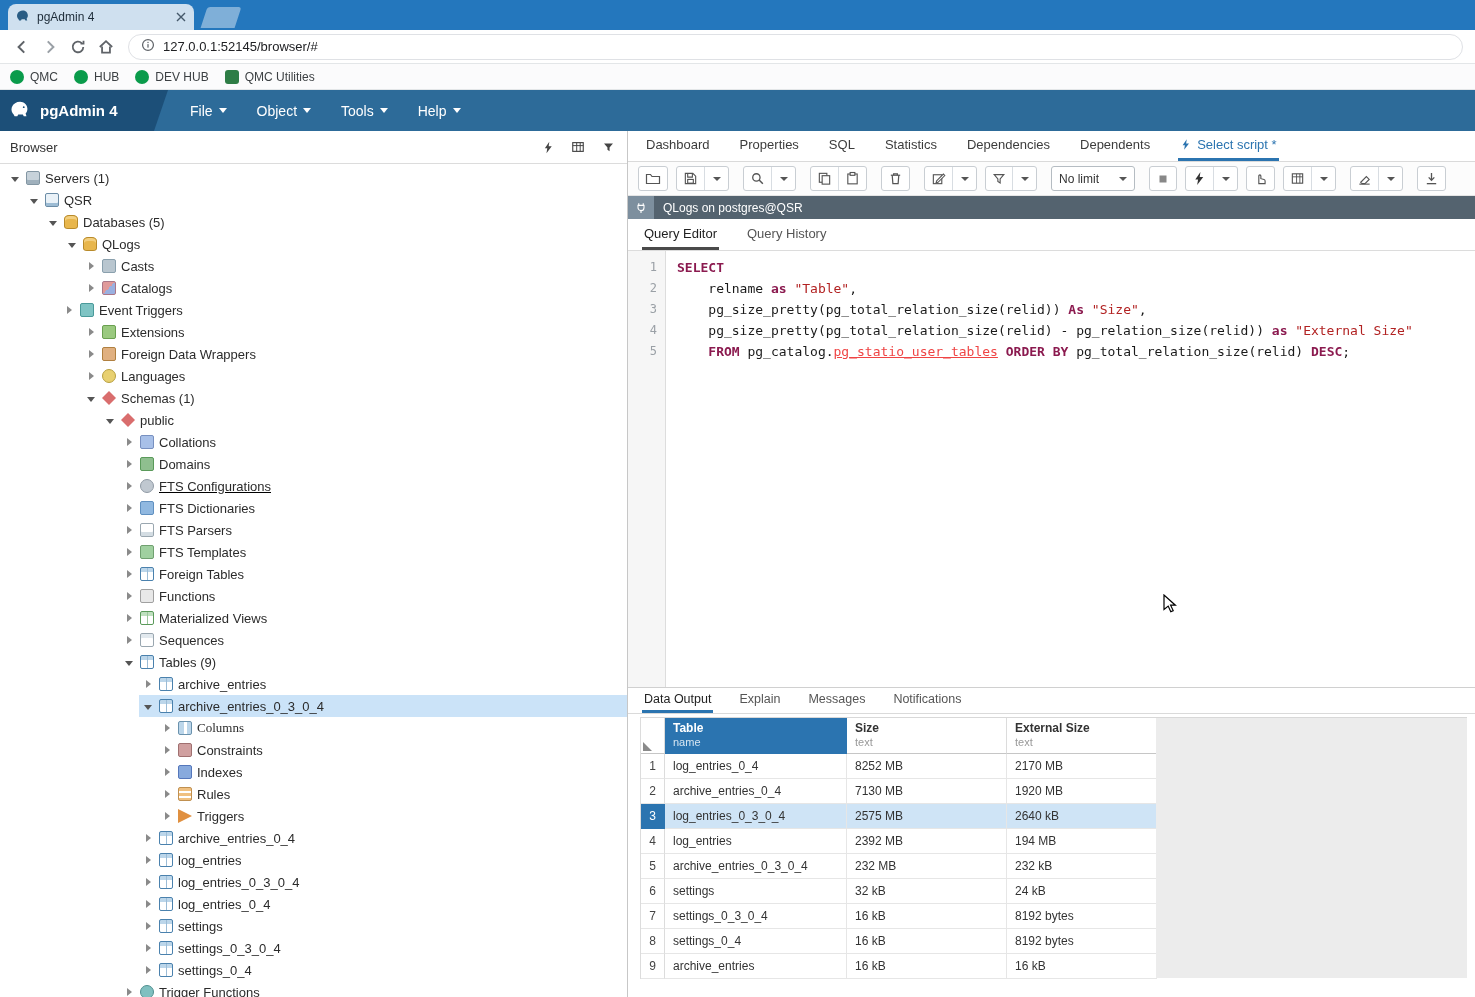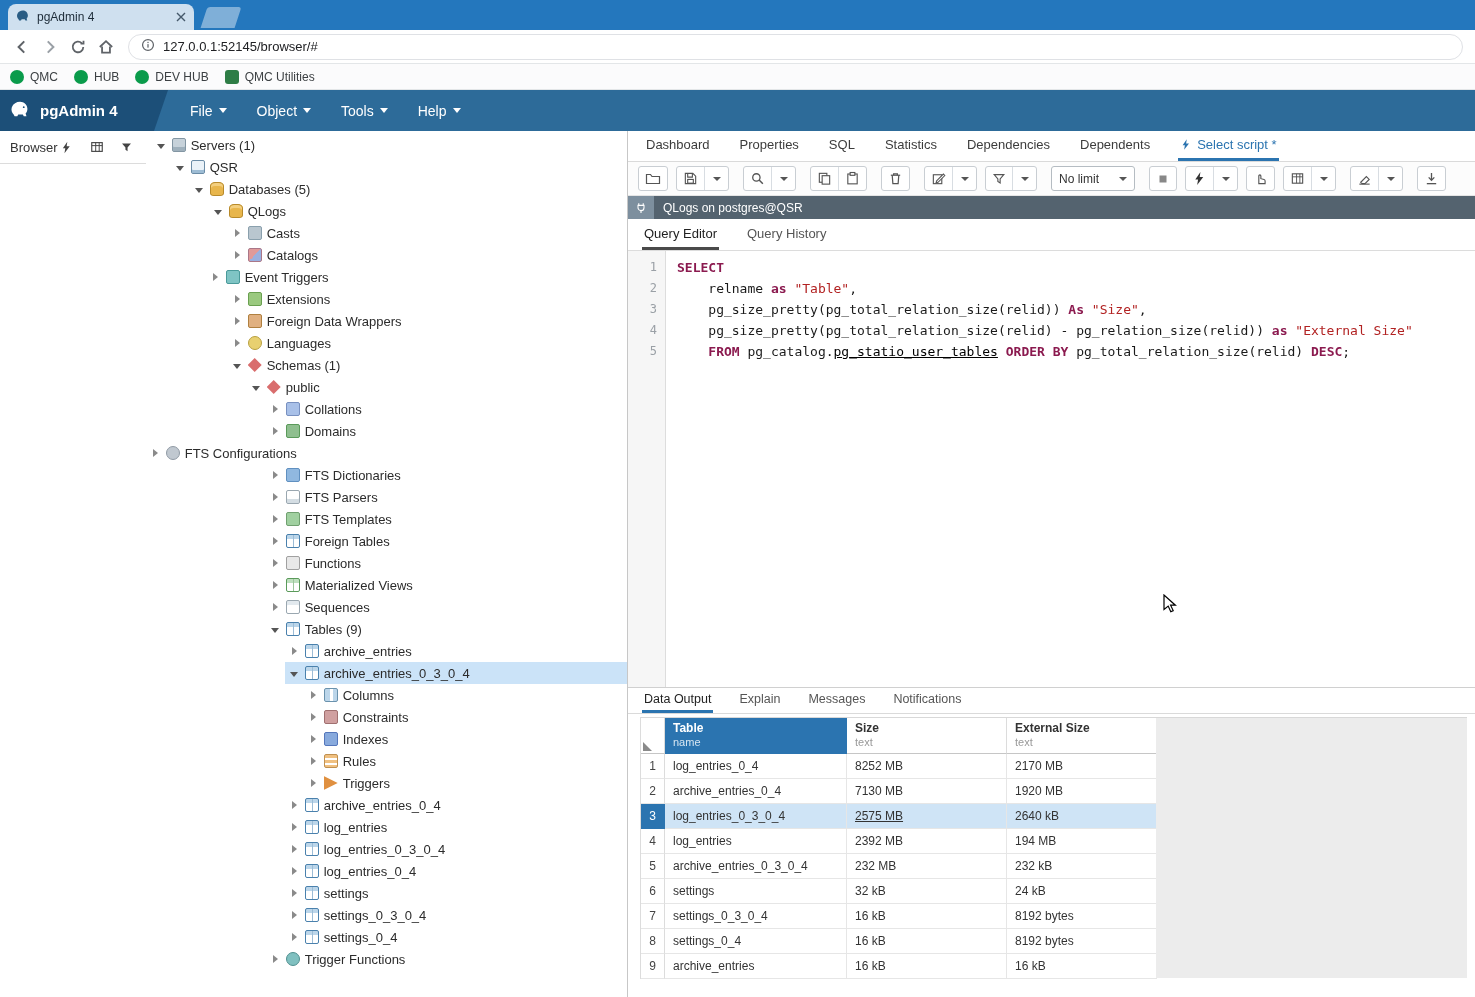--- a/index.html
+++ b/index.html
@@ -29,21 +29,21 @@
   .appheader { height:41px; background:#2d6b99; display:flex; align-items:center; }
   .logo-block { width:168px; height:100%; background:#1c4f78; display:flex; align-items:center; gap:8px; padding-left:10px;
                 clip-path:polygon(0 0,100% 0,calc(100% - 14px) 100%,0 100%); }
   .logo-text { color:#fff; font-size:15px; font-weight:bold; white-space:nowrap; }
   .menu-bar { display:flex; gap:30px; padding-left:22px; }
   .menu { display:flex; align-items:center; gap:6px; color:#fff; font-size:14px; cursor:default; }
   .mcaret { width:0; height:0; border-left:4px solid transparent; border-right:4px solid transparent; border-top:5px solid #fff; }
 
   
   .content { display:flex; height:866px; }
-  .sidebar { width:628px; border-right:1px solid #c7c7c7; display:flex; background:#fff; }
+  .sidebar { width:628px; border-right:1px solid #c7c7c7; display:flex; flex-direction:column; background:#fff; }
   .sidebar-head { height:33px; border-bottom:1px solid #dcdcdc; display:flex; align-items:center; padding:0 10px; }
   .sidebar-title { font-size:13px; color:#333; flex:1; }
   .sbicons { display:flex; gap:12px; align-items:center; }
   .sbicon { width:18px; height:18px; display:flex; align-items:center; justify-content:center; }
   .tree { flex:1; overflow:hidden; padding-top:3px; }
   .trow { height:22px; display:flex; align-items:center; cursor:default; }
   .tin { display:flex; align-items:center; flex:1; height:100%; gap:3px; padding-left:2px; }
   .tin.selected { background:#cbe3f8; }
   .tw { width:15px; height:15px; flex:none; position:relative; }
   .tw.exp::before { content:""; position:absolute; left:3px; top:6px; border-left:4px solid transparent; border-right:4px solid transparent; border-top:5px solid #555; }
@@ -108,21 +108,21 @@
   .etab.active { color:#222; border-bottom-color:#4a4a4a; }
 
   .editor { height:436px; display:flex; font-family:"DejaVu Sans Mono", monospace; font-size:13px; line-height:21px; position:relative; }
   .gutter-bg { position:absolute; left:0; top:0; bottom:0; width:38px; background:#f6f6f6; border-right:1px solid #ddd; }
   .codewrap { position:relative; flex:1; padding-top:6px; }
   .crow { display:flex; }
   .cln { width:38px; flex:none; text-align:right; padding-right:9px; color:#9aa0a6; font-size:12px; }
   .cc { white-space:pre; color:#1a1a1a; padding-left:11px; }
   .tk-kw { color:#8b1a4f; font-weight:bold; }
   .tk-str { color:#b22222; }
-  .tk-link { color:#000000; text-decoration:underline; }
+  .tk-link { color:#ef4444; text-decoration:underline; }
 
   .out-tabs { height:27px; border-top:1px solid #d0d0d0; border-bottom:1px solid #dadada; display:flex; align-items:stretch; padding-left:14px; gap:24px; }
   .otab { font-size:12.5px; color:#555; display:flex; align-items:center; border-bottom:3px solid transparent; padding:0 2px; cursor:default; }
   .otab.active { color:#222; border-bottom-color:#2b74b0; }
 
   .grid-area { position:relative; flex:1; padding:3px 16px 0 12px; background:#fff; }
   .grid { display:inline-block; border-left:1px solid #dcdcdc; border-top:1px solid #d8d8d8; }
   .gh { display:flex; height:36px; }
   .gh-num { width:24px; flex:none; border-right:1px solid #dcdcdc; border-bottom:1px solid #c6c6c6; background:#fff; position:relative; }
   .gh-num::after { content:""; position:absolute; left:2px; bottom:2px; border-bottom:9px solid #8a8a8a; border-right:9px solid transparent; }
@@ -357,21 +357,21 @@
             <span class="tlbl">Collations</span>
           </div>
         </div>
         <div class="trow" style="padding-left: 120px;">
           <div class="tin">
             <span class="tw col"></span>
             <span class="ticon ic-domains"></span>
             <span class="tlbl">Domains</span>
           </div>
         </div>
-        <div class="trow" style="">
+        <div class="trow" style="padding-left: 120px; text-decoration: underline;">
           <div class="tin">
             <span class="tw col"></span>
             <span class="ticon ic-fts-configurations"></span>
             <span class="tlbl">FTS Configurations</span>
           </div>
         </div>
         <div class="trow" style="padding-left: 120px;">
           <div class="tin">
             <span class="tw col"></span>
             <span class="ticon ic-fts-dictionaries"></span>
@@ -434,21 +434,21 @@
             <span class="tlbl">archive_entries</span>
           </div>
         </div>
         <div class="trow" style="padding-left: 139px;">
           <div class="tin selected">
             <span class="tw exp"></span>
             <span class="ticon ic-table"></span>
             <span class="tlbl">archive_entries_0_3_0_4</span>
           </div>
         </div>
-        <div class="trow" style="padding-left: 158px;">
+        <div class="trow" style="padding-left: 158px; font-family: Liberation Serif, serif;">
           <div class="tin">
             <span class="tw col"></span>
             <span class="ticon ic-columns"></span>
             <span class="tlbl">Columns</span>
           </div>
         </div>
         <div class="trow" style="padding-left: 158px;">
           <div class="tin">
             <span class="tw col"></span>
             <span class="ticon ic-constraints"></span>
@@ -789,21 +789,21 @@
             </div>
             <div class="gr">
               <div class="g-num">2</div>
               <div class="gc" style="width: 182px;">archive_entries_0_4</div>
               <div class="gc" style="width: 160px;">7130 MB</div>
               <div class="gc" style="width: 150px;">1920 MB</div>
             </div>
             <div class="gr sel">
               <div class="g-num">3</div>
               <div class="gc" style="width: 182px;">log_entries_0_3_0_4</div>
-              <div class="gc" style="width: 160px; text-decoration: underline;">2575 MB</div>
+              <div class="gc" style="width: 160px;">2575 MB</div>
               <div class="gc" style="width: 150px;">2640 kB</div>
             </div>
             <div class="gr">
               <div class="g-num">4</div>
               <div class="gc" style="width: 182px;">log_entries</div>
               <div class="gc" style="width: 160px;">2392 MB</div>
               <div class="gc" style="width: 150px;">194 MB</div>
             </div>
             <div class="gr">
               <div class="g-num">5</div>

